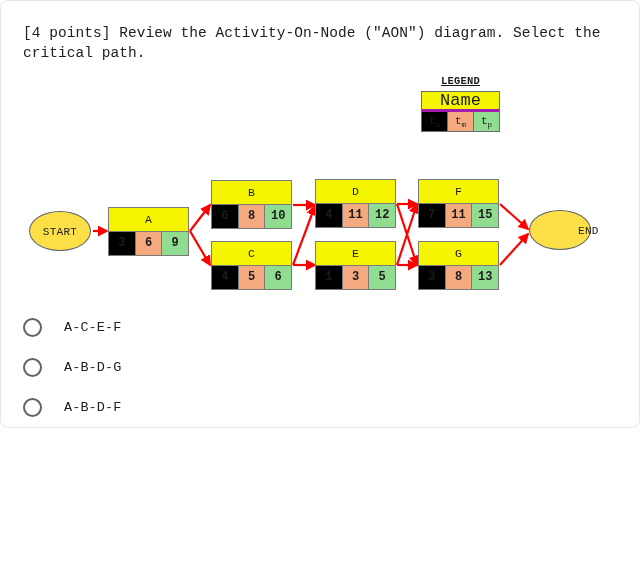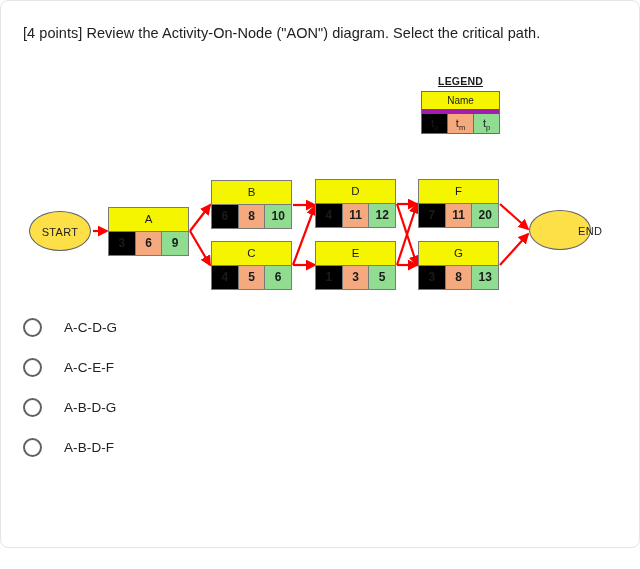--- a/index.html
+++ b/index.html
@@ -12,25 +12,26 @@
     height: 569px;
     font-family: "Liberation Sans", sans-serif;
     color: #202124;
     position: relative;
     overflow: hidden;
   }
   #card {
     position: absolute;
     left: 0; top: 0;
     width: 640px;
-    height: 548px;
+    height: 428px;
     background: #ffffff;
     border: 1px solid #e4e6ea;
     border-radius: 8px;
     box-sizing: border-box;
+    font-family: Liberation Mono, monospace;
   }
   #question-text {
     position: absolute;
     left: 22px;
     top: 22px;
     width: 600px;
     font-size: 14.5px;
     line-height: 20px;
     color: #202124;
     letter-spacing: 0.05px;
@@ -69,25 +70,25 @@
     margin-bottom: 4px;
   }
   .legend-box {
     width: 79px;
     border: 1px solid #6e6e6e;
     box-sizing: border-box;
   }
   .legend-name {
     background: #f5f500;
     text-align: center;
-    font-size: 10px;
+    font-size: 17px;
     line-height: 17px;
     height: 17px;
     color: #1b1b1b;
-    border-bottom: 5px solid #a21caf;
+    border-bottom: 3px solid #a21caf;
   }
   .legend-cells {
     display: flex;
     height: 19px;
   }
   .legend-cells > div {
     flex: 1 1 0;
     text-align: center;
     font-size: 11px;
     line-height: 19px;
@@ -281,42 +282,38 @@
         <div class="v-m">3</div>
         <div class="v-p">5</div>
       </div>
     </div>
 
     <div class="node" style="left:417px; top:118px;">
       <div class="node-header">F</div>
       <div class="node-values">
         <div class="v-o">7</div>
         <div class="v-m">11</div>
-        <div class="v-p">20</div>
+        <div class="v-p">15</div>
       </div>
     </div>
 
     <div class="node" style="left:417px; top:180px;">
       <div class="node-header">G</div>
       <div class="node-values">
         <div class="v-o">3</div>
         <div class="v-m">8</div>
         <div class="v-p">13</div>
       </div>
     </div>
 
   </div>
 
   <div id="options">
     <div class="option-row">
       <div class="radio"></div>
-      <div class="option-label">A-C-D-G</div>
-    </div>
-    <div class="option-row">
-      <div class="radio"></div>
       <div class="option-label">A-C-E-F</div>
     </div>
     <div class="option-row">
       <div class="radio"></div>
       <div class="option-label">A-B-D-G</div>
     </div>
     <div class="option-row">
       <div class="radio"></div>
       <div class="option-label">A-B-D-F</div>
     </div>

